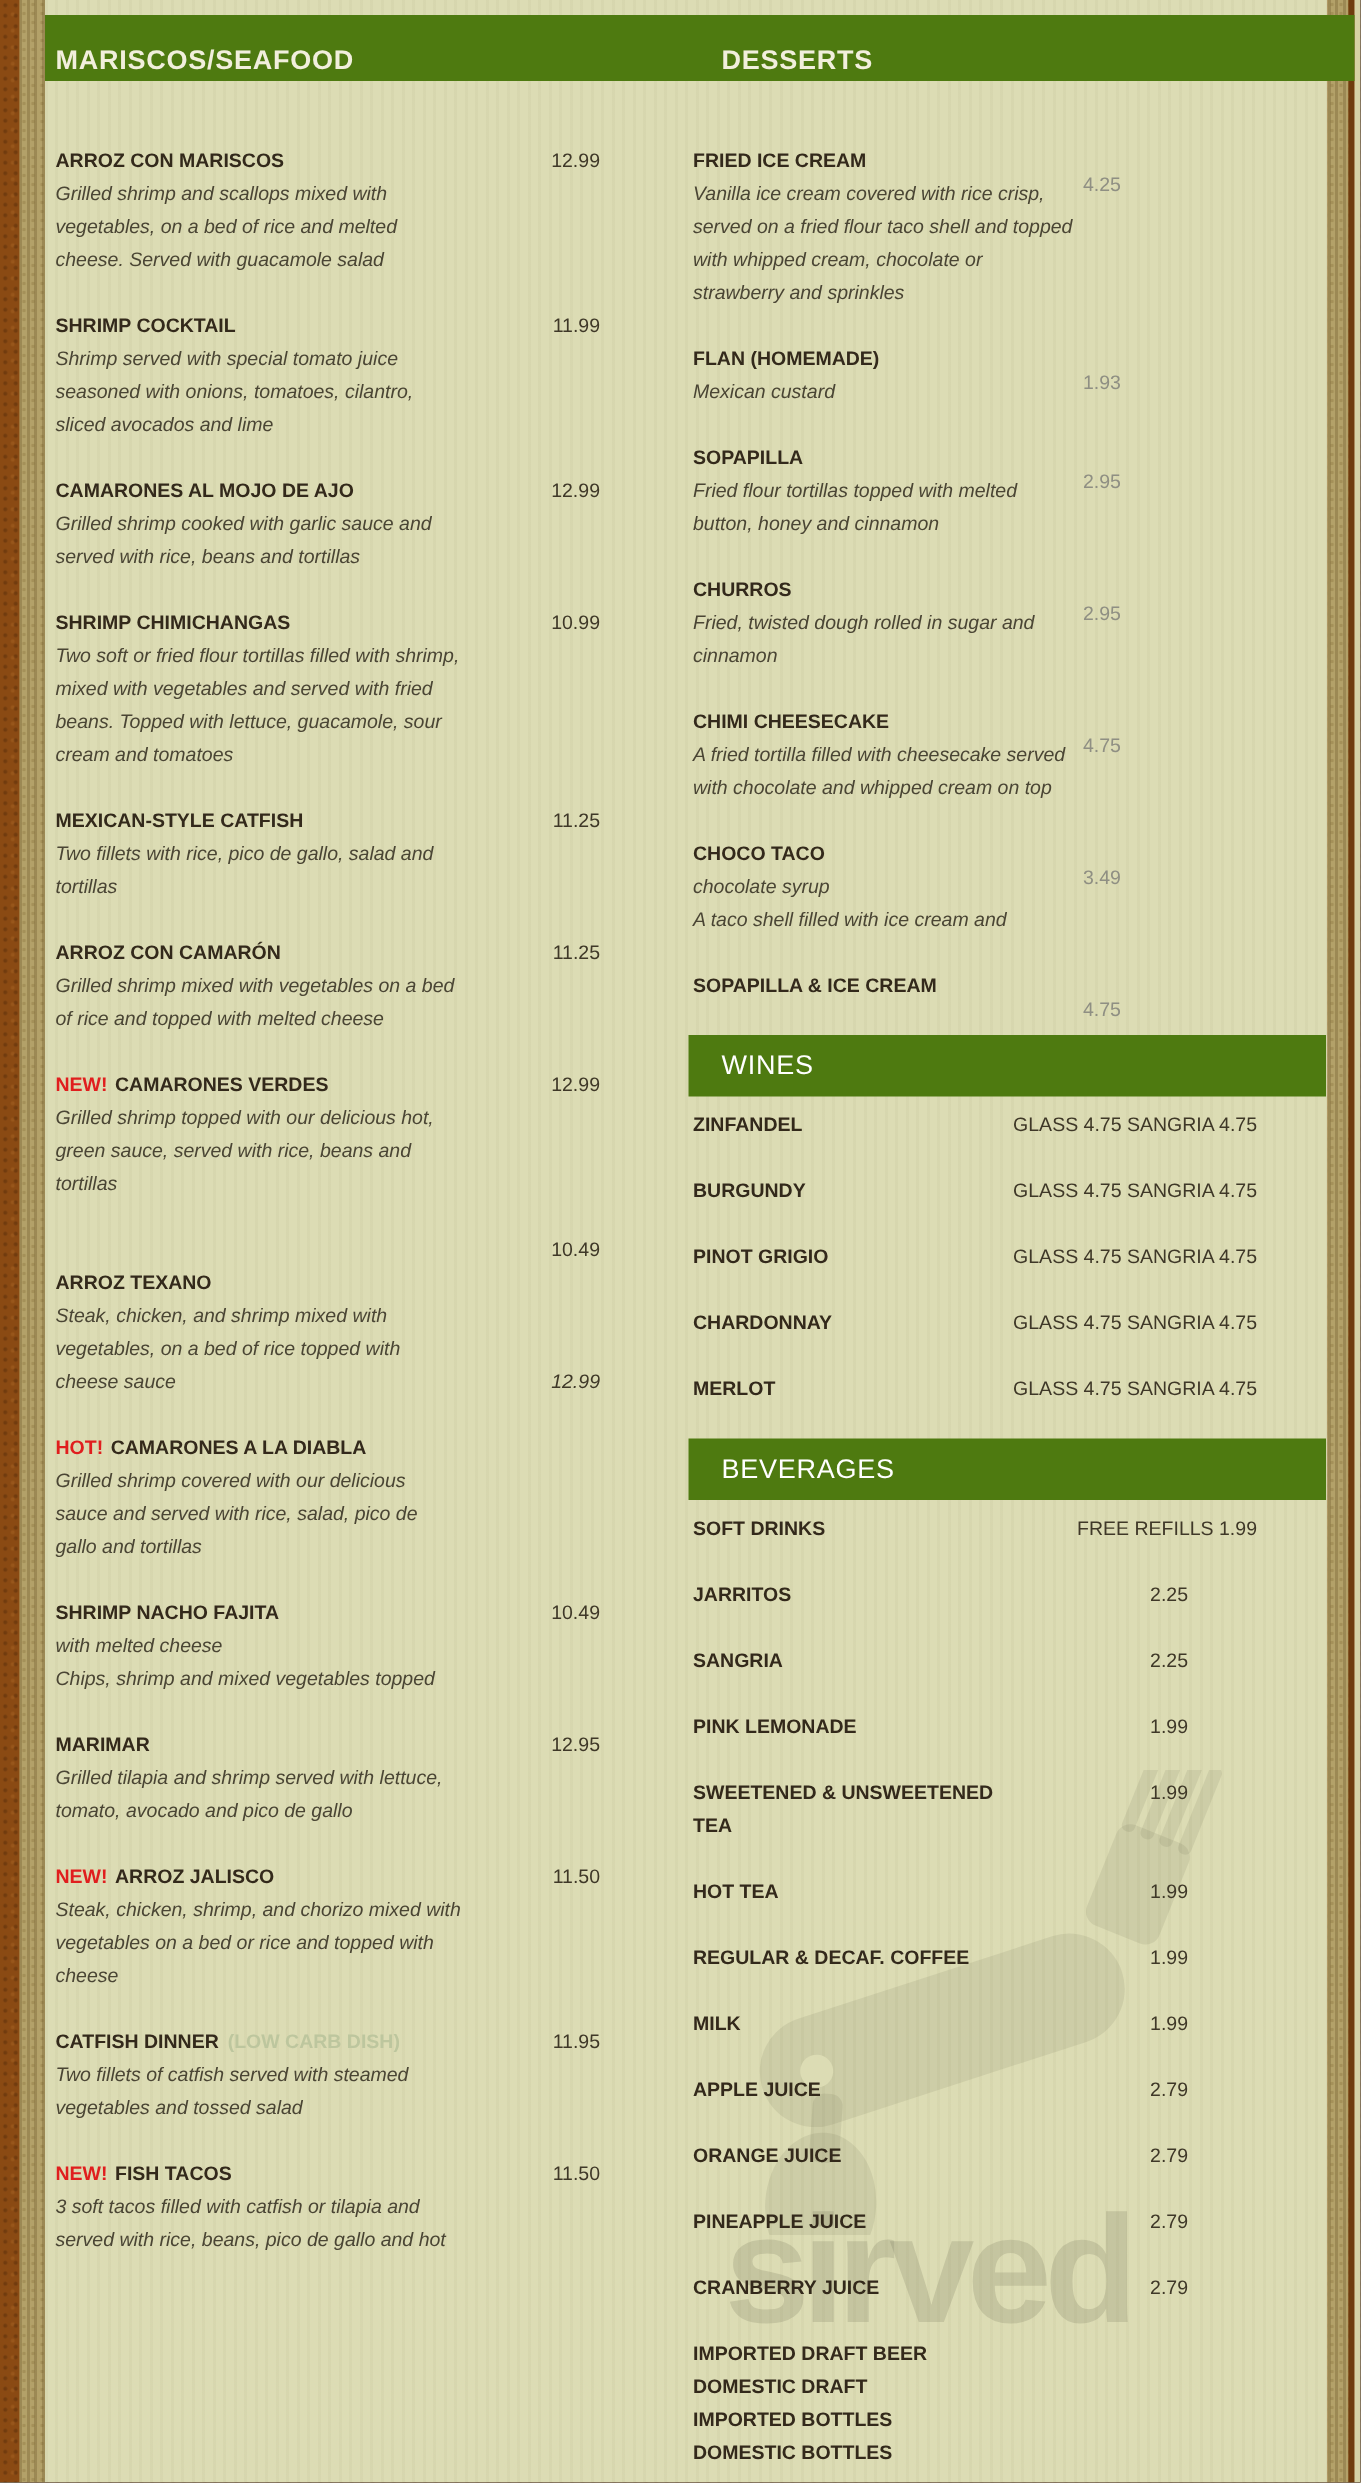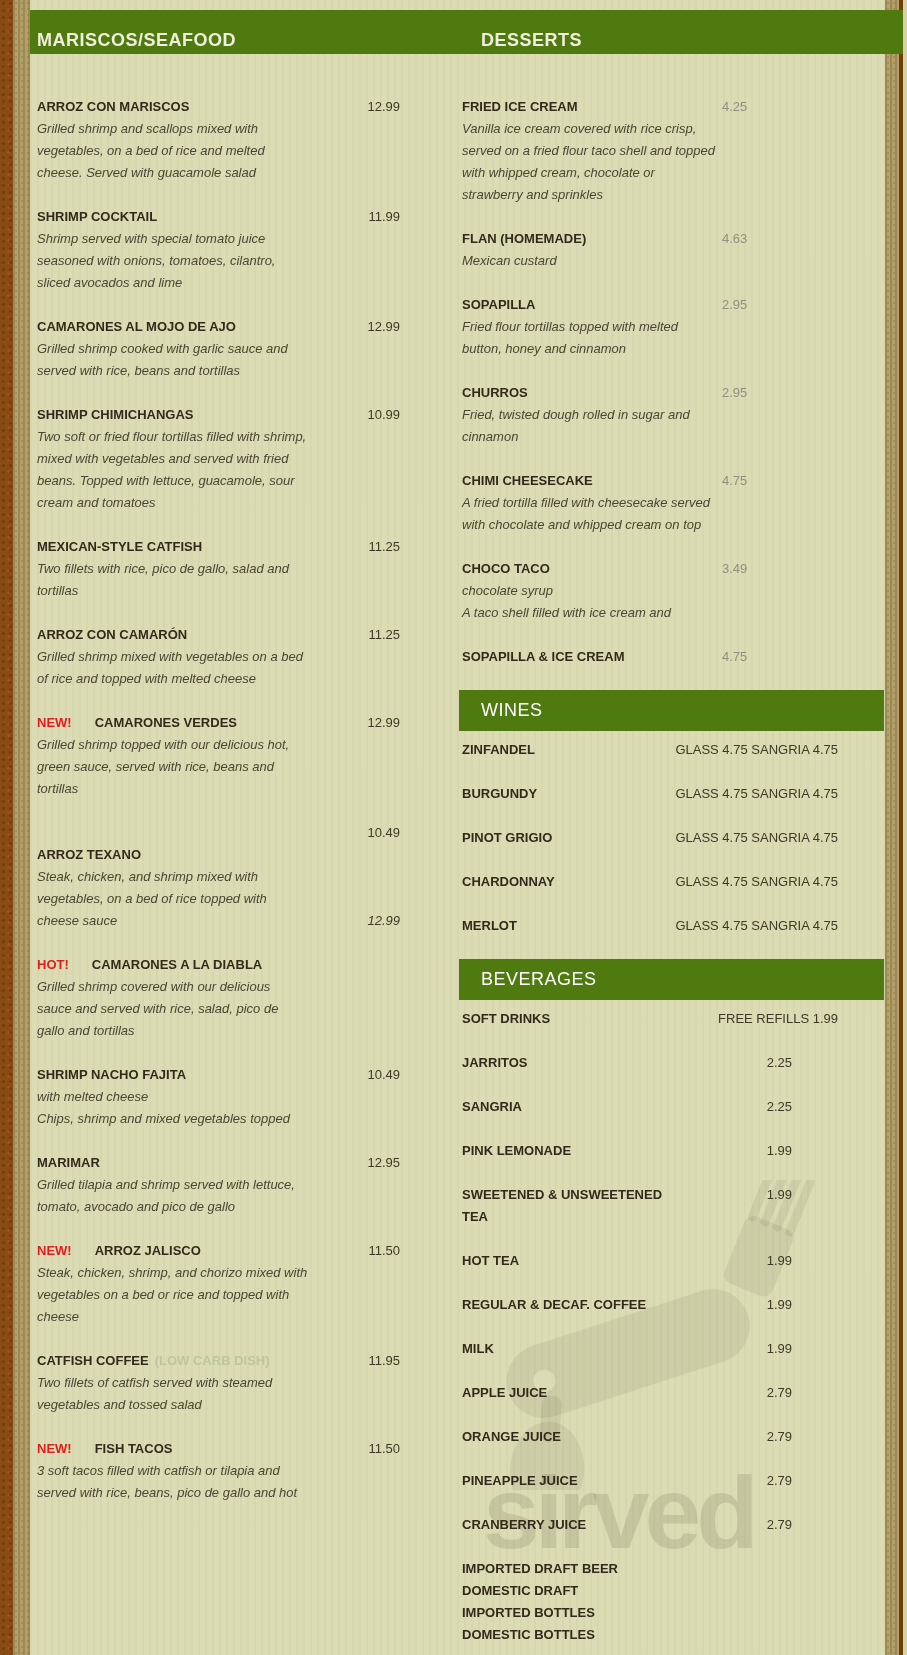--- a/index.html
+++ b/index.html
@@ -39,27 +39,27 @@
     background:var(--green);z-index:3;color:var(--banner-text);
     font-weight:bold;font-size:18px;letter-spacing:.5px;
   }
   .banner .b-left{position:absolute;left:7px;top:20px;}
   .banner .b-right{position:absolute;left:451px;top:20px;}
   .col{position:absolute;top:96px;z-index:2;font-size:13px;color:var(--text);}
   .col.left{left:37px;width:363px;}
   .col.right{left:462px;width:376px;}
   .item{margin-bottom:22px;}
   .trow{display:flex;line-height:22px;white-space:nowrap;font-weight:bold;color:var(--title);position:relative;}
-  .prefix{color:var(--red);margin-right:23px;}
+  .prefix{color:var(--red);margin-right:5px;}
   .tsuffix{color:var(--lowcarb);margin-left:6px;}
   .price{margin-left:auto;font-weight:normal;color:var(--price);}
   .price-above{line-height:22px;text-align:right;color:var(--price);}
   .dline{display:flex;line-height:22px;white-space:nowrap;color:var(--text);font-style:italic;}
   .lprice{margin-left:auto;color:var(--price);}
-  .dprice{position:absolute;left:260px;top:0;font-weight:normal;color:var(--gray-price);text-align:right;}
+  .dprice{position:absolute;left:260px;top:16px;font-weight:normal;color:var(--gray-price);text-align:right;}
   .sub-banner{
     margin-left:-3px;width:425px;height:41px;background:var(--green);
     color:#ffffff;font-size:18px;letter-spacing:.5px;display:flex;align-items:center;
     padding-left:22px;margin-bottom:8px;
   }
   .wrow{display:flex;justify-content:space-between;line-height:22px;margin-bottom:22px;white-space:nowrap;}
   .wname{font-weight:bold;color:var(--title);}
   .wval{color:var(--price);}
   .brow{display:flex;line-height:22px;margin-bottom:22px;}
   .bname{font-weight:bold;color:var(--title);flex:1;max-width:222px;}
@@ -277,21 +277,21 @@
         </div>
         <div class="dline">
           <span>vegetables on a bed or rice and topped with</span>
         </div>
         <div class="dline">
           <span>cheese</span>
         </div>
       </div>
       <div class="item">
         <div class="trow">
-          <span class="title">CATFISH COFFEE</span>
+          <span class="title">CATFISH DINNER</span>
           <span class="tsuffix">(LOW CARB DISH)</span>
           <span class="price">11.95</span>
         </div>
         <div class="dline">
           <span>Two fillets of catfish served with steamed</span>
         </div>
         <div class="dline">
           <span>vegetables and tossed salad</span>
         </div>
       </div>
@@ -326,21 +326,21 @@
           <div class="dline">
             <span>with whipped cream, chocolate or</span>
           </div>
           <div class="dline">
             <span>strawberry and sprinkles</span>
           </div>
         </div>
         <div class="item">
           <div class="trow">
             <span class="title">FLAN (HOMEMADE)</span>
-            <span class="dprice">4.63</span>
+            <span class="dprice">1.93</span>
           </div>
           <div class="dline">
             <span>Mexican custard</span>
           </div>
         </div>
         <div class="item">
           <div class="trow">
             <span class="title">SOPAPILLA</span>
             <span class="dprice">2.95</span>
           </div>

